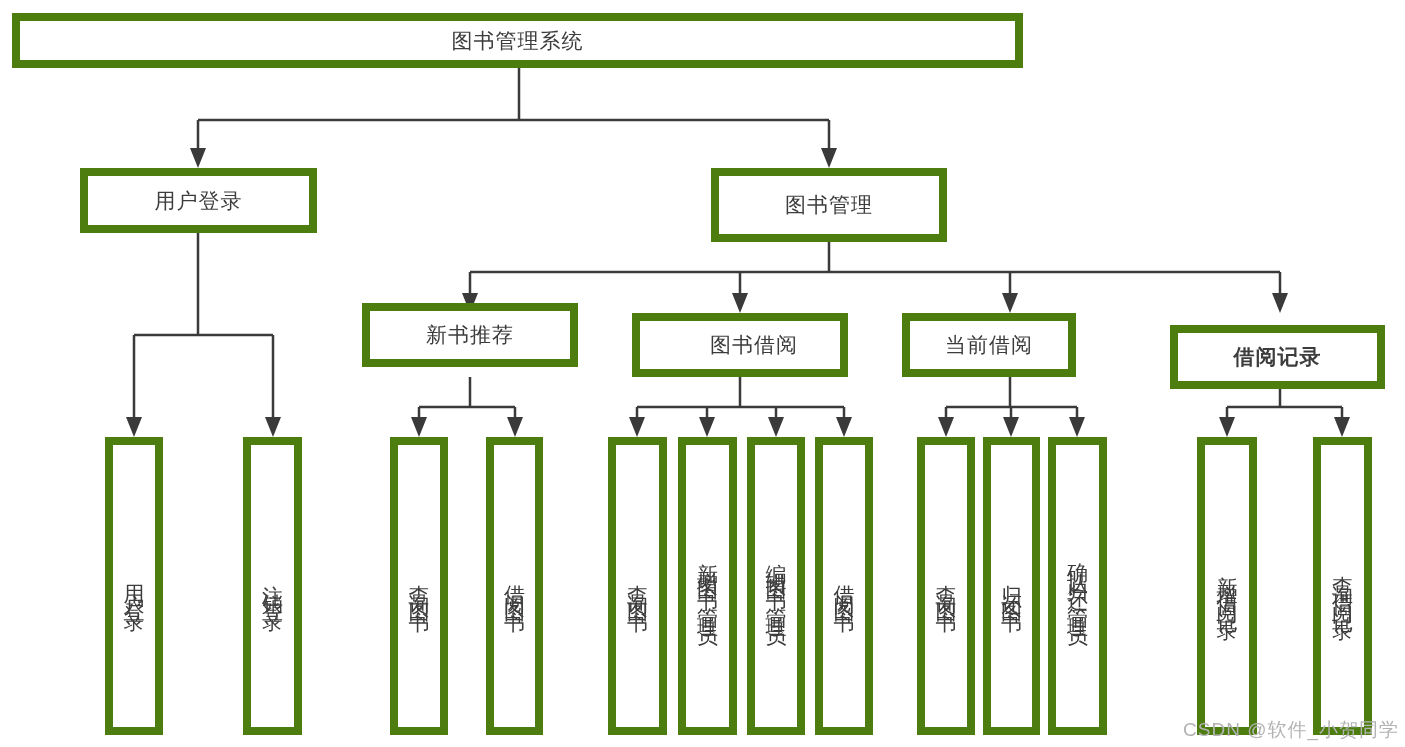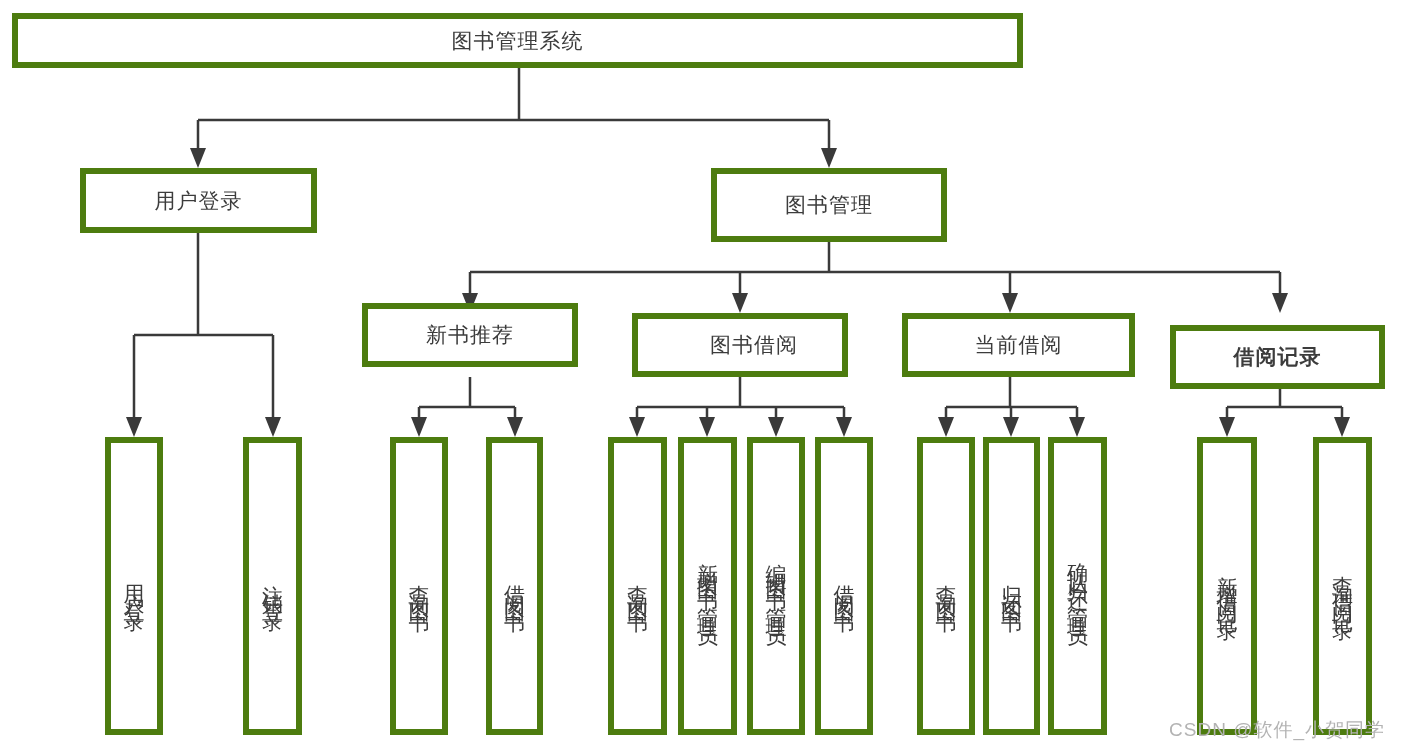--- a/index.html
+++ b/index.html
@@ -8,21 +8,21 @@
     width:1405px;height:747px;
     background:#ffffff;
     font-family:"Liberation Sans","DejaVu Sans",sans-serif;
     overflow:hidden;
   }
   svg.connectors{position:absolute;left:0;top:0;z-index:1;}
   .node{
     position:absolute;
     box-sizing:border-box;
     background:#ffffff;
-    border:6px solid #4d7c0f;
+    border:8px solid #4d7c0f;
     color:#3c3c3c;
     display:flex;
     align-items:center;
     justify-content:center;
     font-size:21px;
     letter-spacing:1px;
     z-index:2;
     text-align:center;
   }
   .vert{
@@ -31,39 +31,39 @@
     letter-spacing:9px;
     top:437px;height:298px;
     font-size:21px;
   }
   
   .n-root {left:12px;  top:13px;  width:1011px;height:55px;}
   .n-login{left:80px;  top:168px; width:237px; height:65px;}
   .n-mgmt {left:711px; top:168px; width:236px; height:74px;}
   .n-new  {left:362px; top:303px; width:216px; height:64px;}
   .n-bor  {left:632px; top:313px; width:216px; height:64px;padding-left:28px;}
-  .n-cur  {left:902px; top:313px; width:233px; height:64px;}
+  .n-cur  {left:902px; top:313px; width:174px; height:64px;}
   .n-rec  {left:1170px;top:325px; width:215px; height:64px;font-weight:bold;}
   
   .v1 {left:105px; width:58px;}
   .v2 {left:243px; width:59px;}
   .v3 {left:390px; width:58px;}
   .v4 {left:486px; width:57px;}
   .v5 {left:608px; width:59px;}
   .v6 {left:678px; width:59px;}
   .v7 {left:747px; width:58px;}
   .v8 {left:815px; width:58px;}
   .v9 {left:917px; width:58px;}
   .v10{left:983px; width:57px;}
   .v11{left:1048px;width:59px;}
   .v12{left:1197px;width:60px;}
   .v13{left:1313px;width:59px;}
   .watermark{
     position:absolute;
-    right:20px;bottom:4px;
+    right:6px;bottom:4px;
     color:#b3b3b3;
     font-size:19px;
     letter-spacing:1px;
     z-index:3;
     font-family:"Liberation Sans","DejaVu Sans",sans-serif;
   }
 </style>
 </head>
 <body>
 

